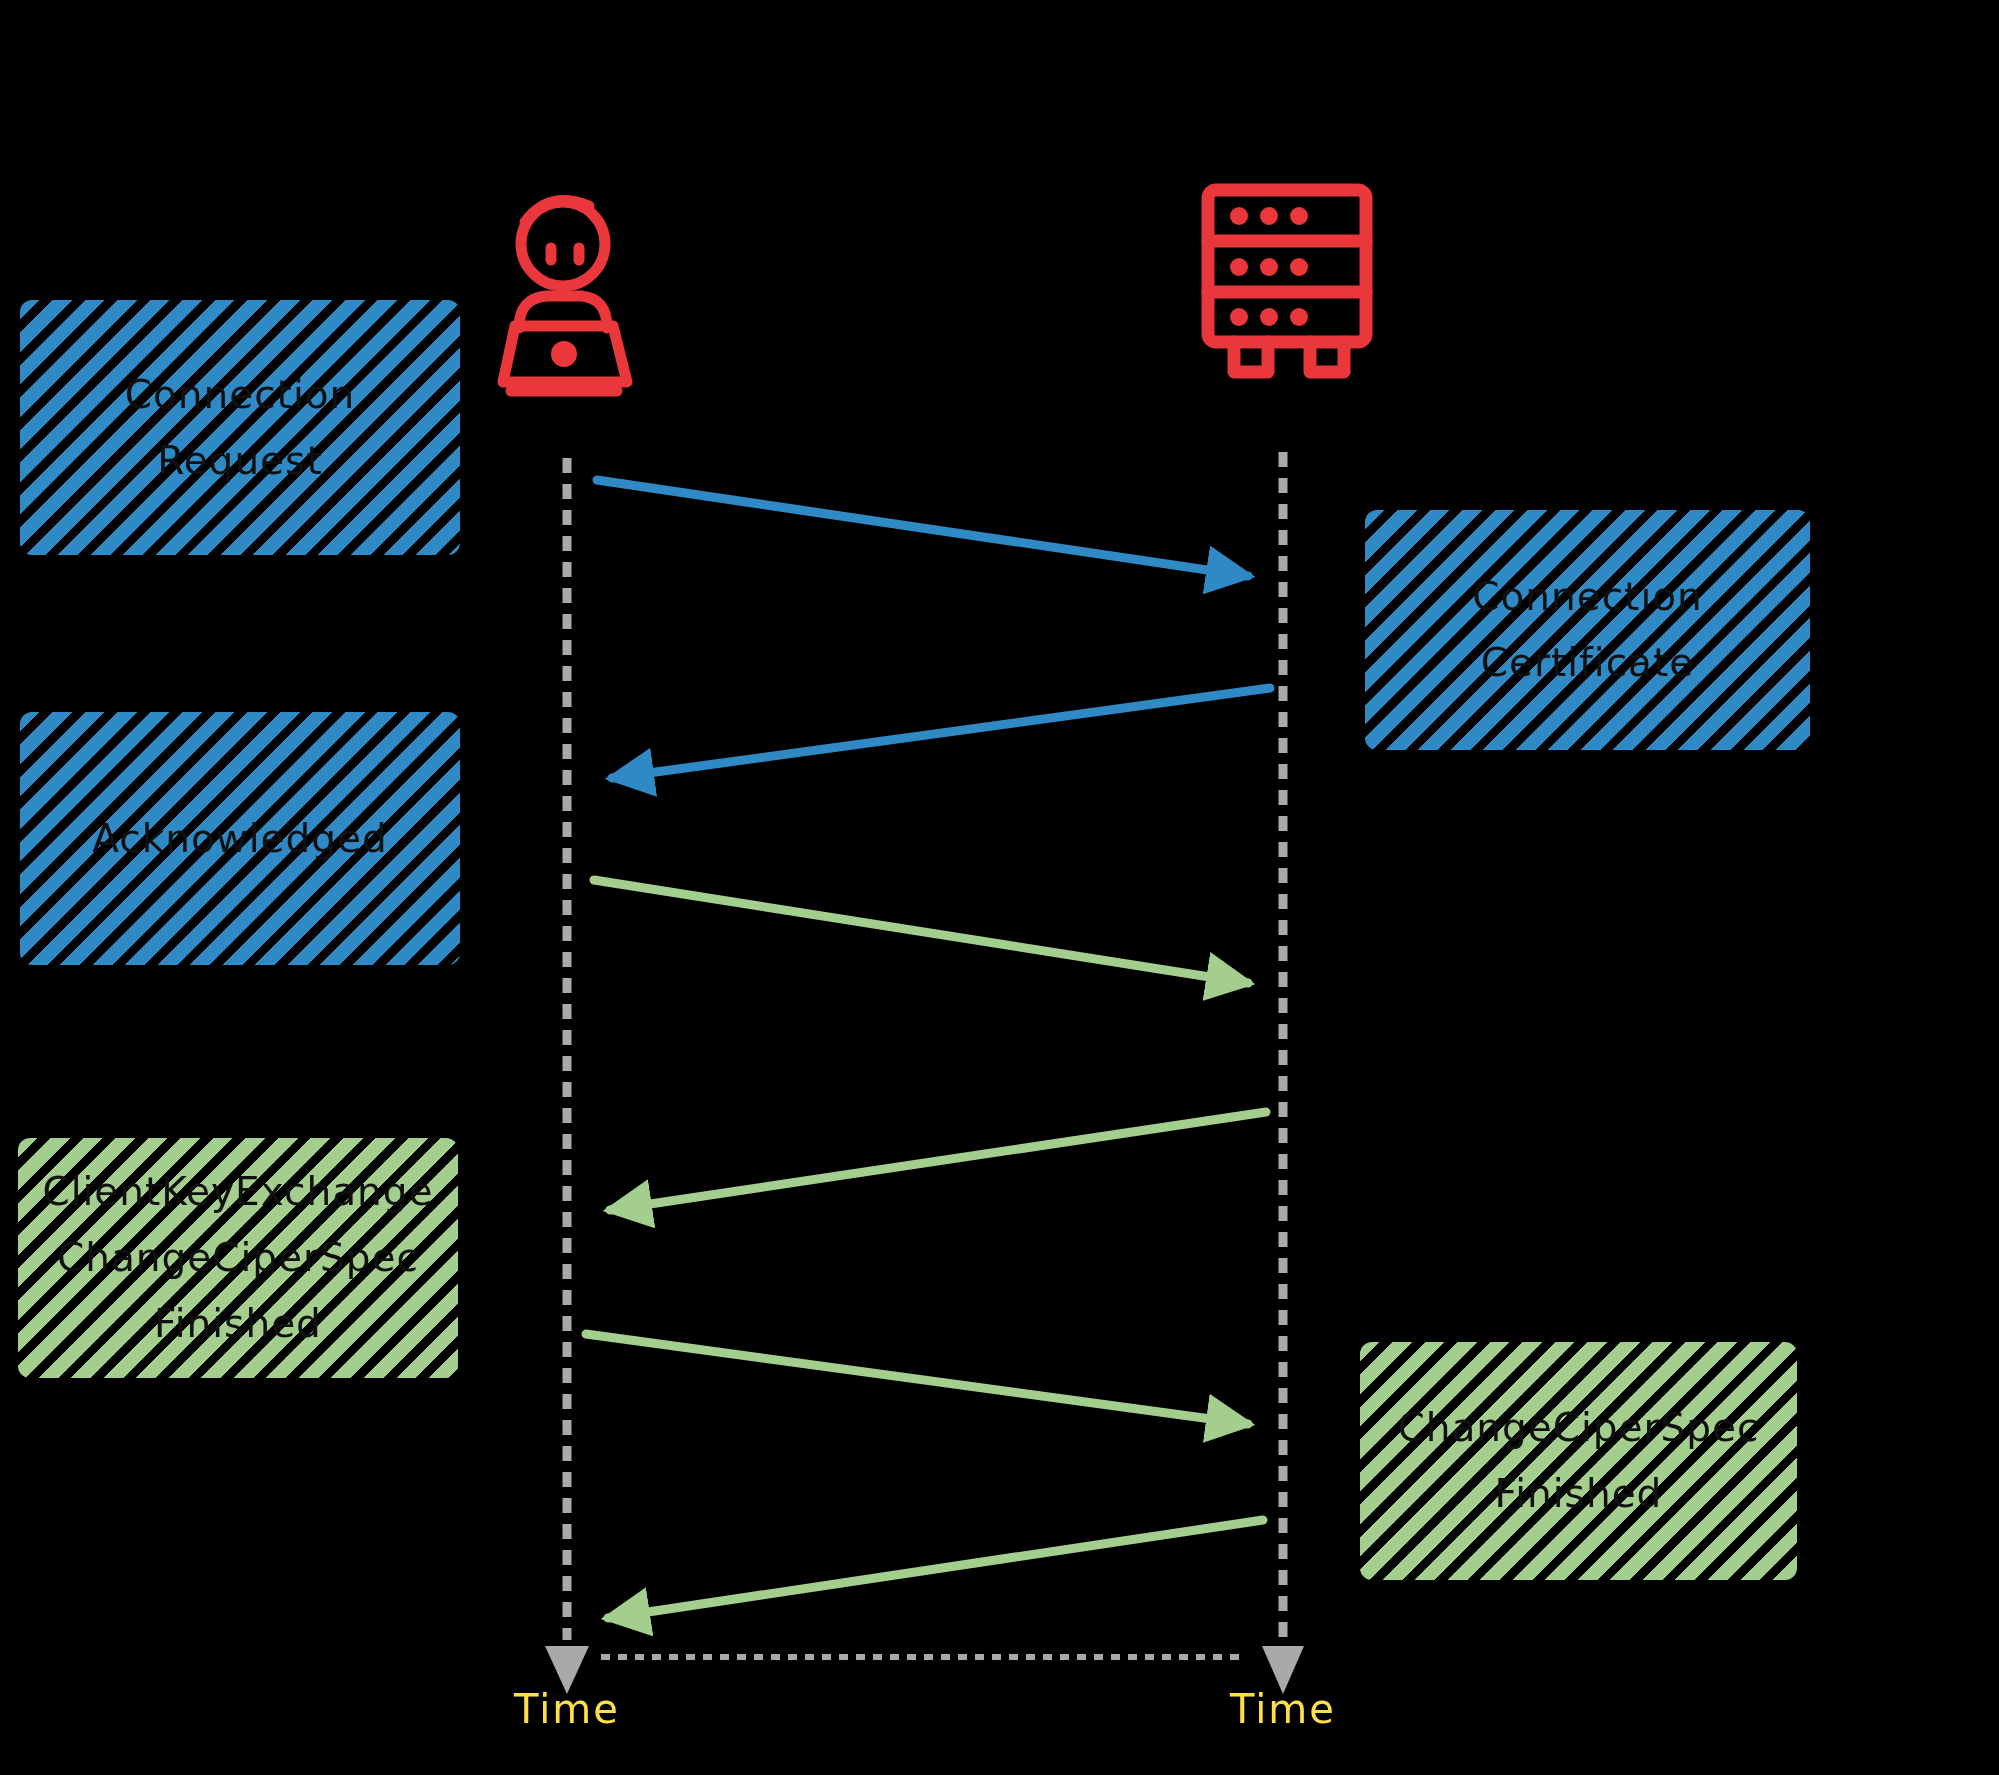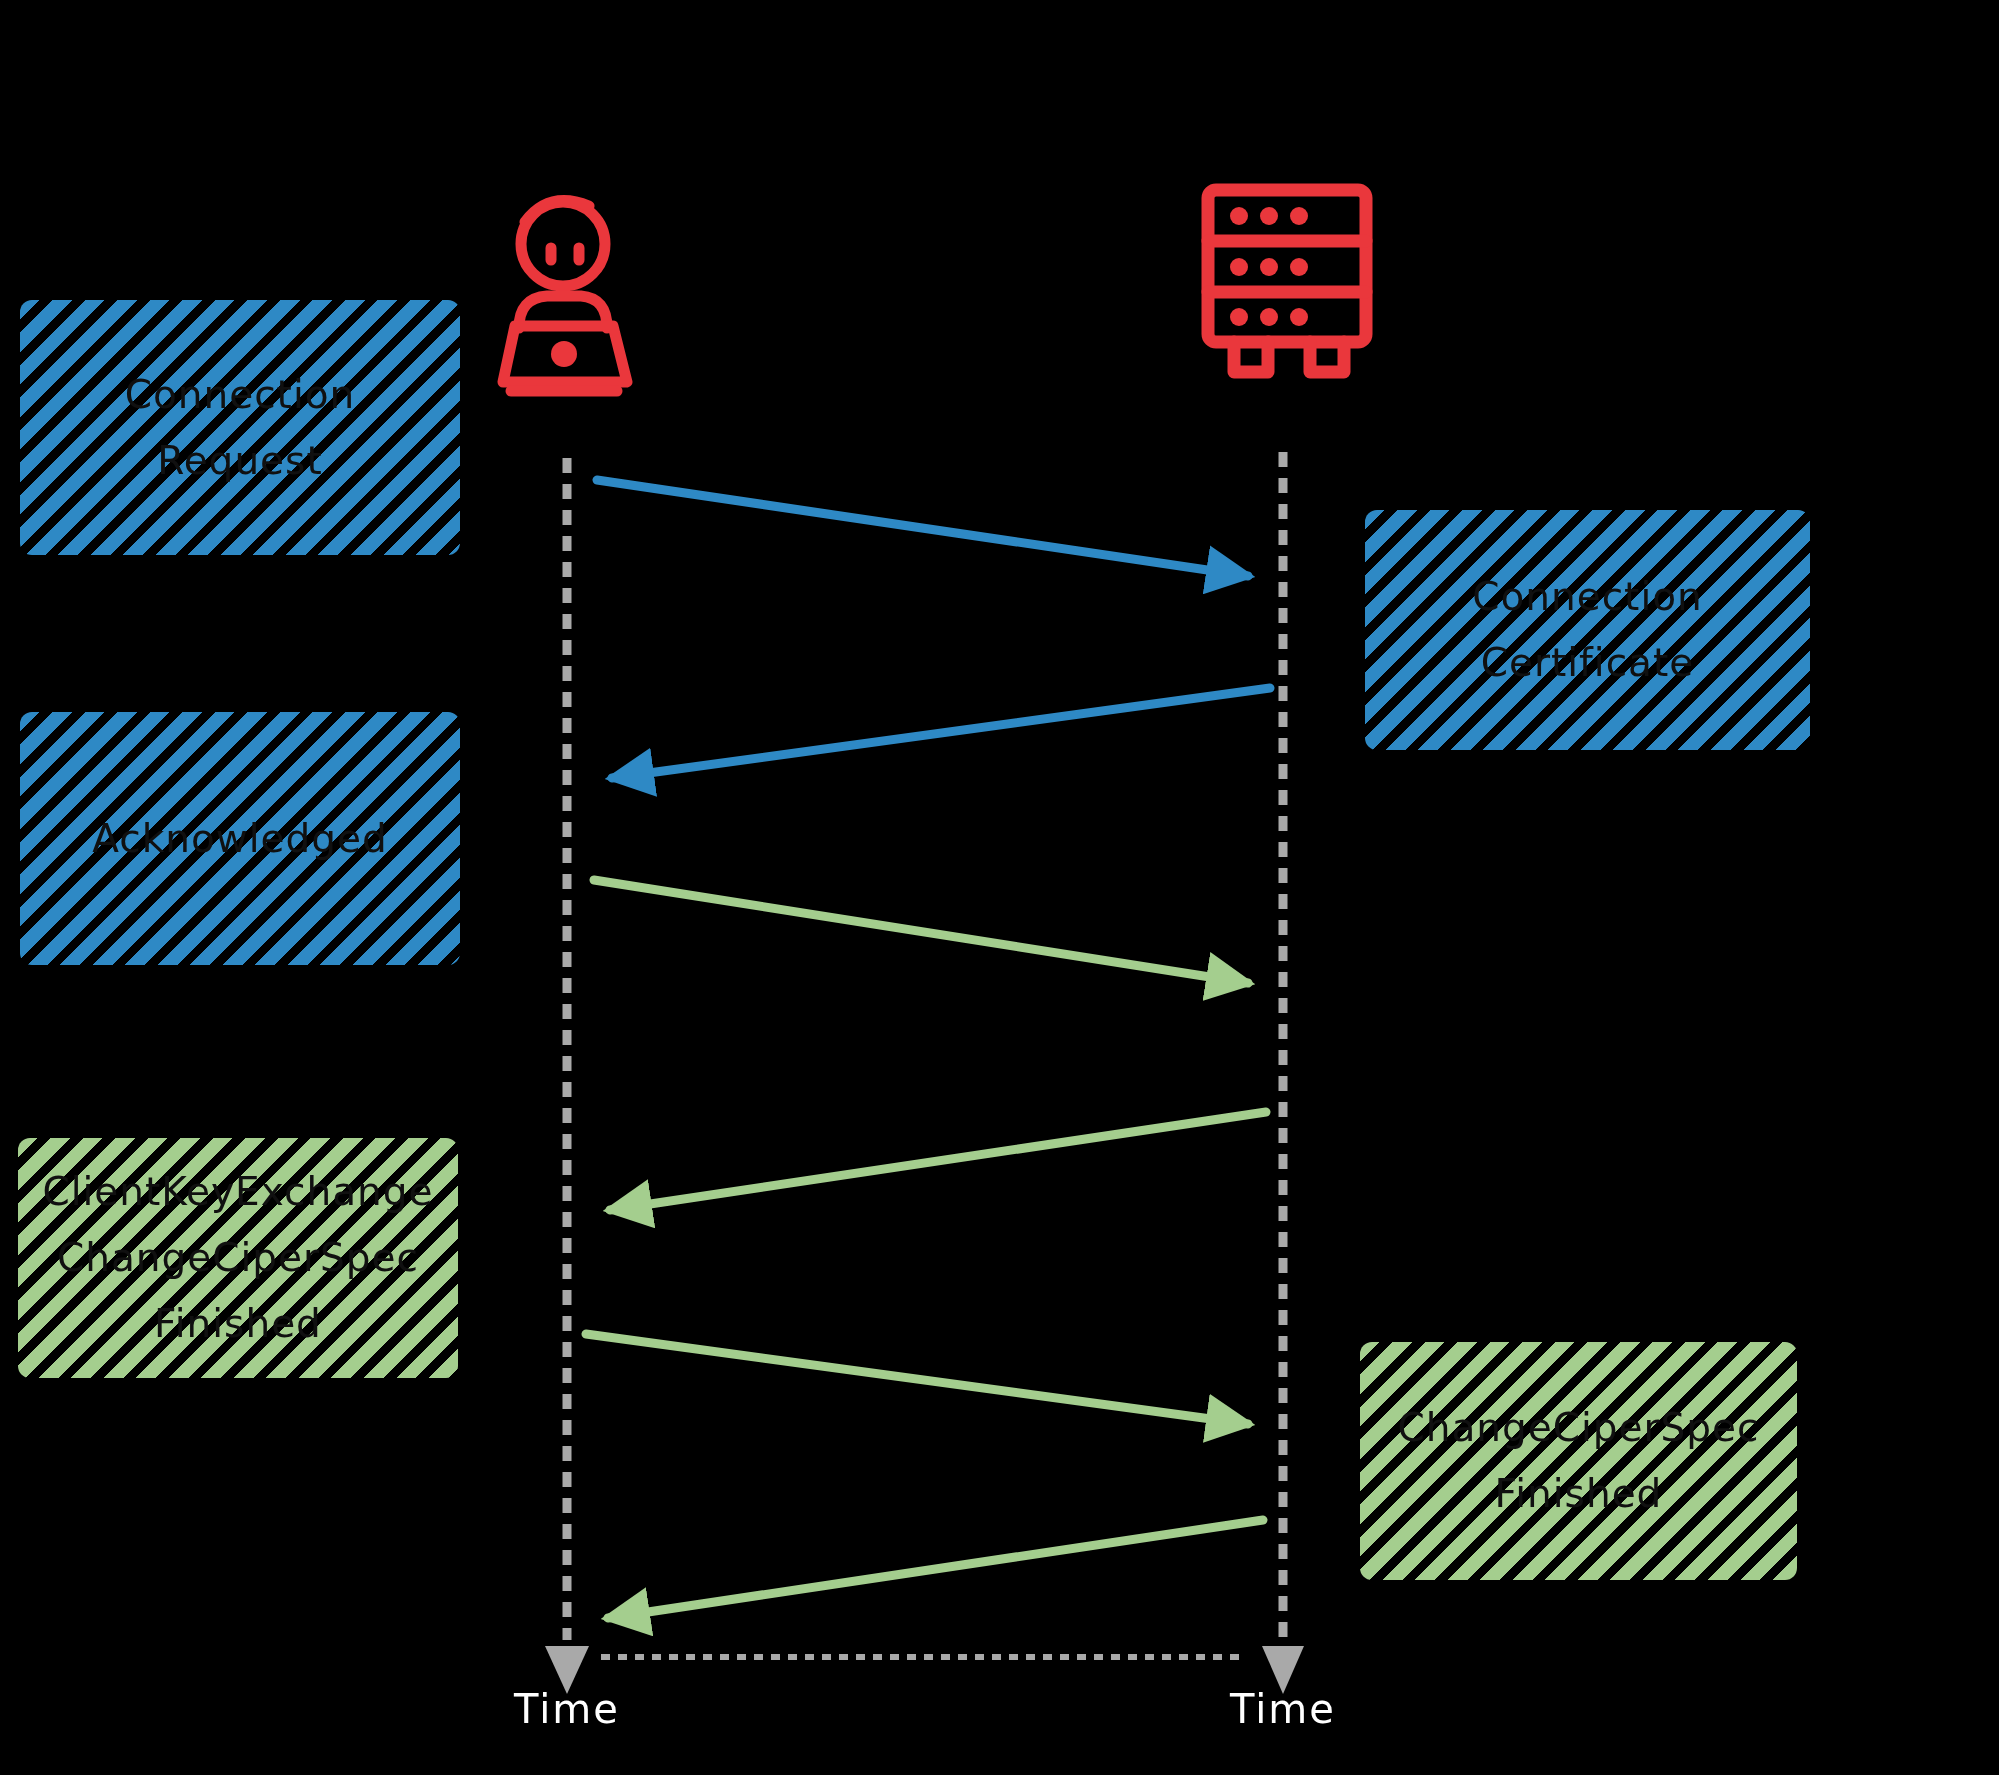--- a/index.html
+++ b/index.html
@@ -25,21 +25,21 @@
     font-size:39px;
     line-height:66px;
     font-weight:400;
     letter-spacing:1px;
   }
   .msgbox.blue{background-image:repeating-linear-gradient(135deg,#2e89c5 0 14px,#000 14px 23px);}
   .msgbox.green{background-image:repeating-linear-gradient(135deg,#a4ce8e 0 14px,#000 14px 23px);}
   .msgbox span{display:block;}
   .time-label{
     position:absolute;width:140px;text-align:center;
-    color:#ffffff;font-size:40px;letter-spacing:2px;
+    color:#fde047;font-size:40px;letter-spacing:2px;
   }
   .icon{position:absolute;}
 </style>
 </head>
 <body>
 
 <div class="stage">
 
   <svg class="overlay" viewBox="0 0 1999 1775">
     <defs>

